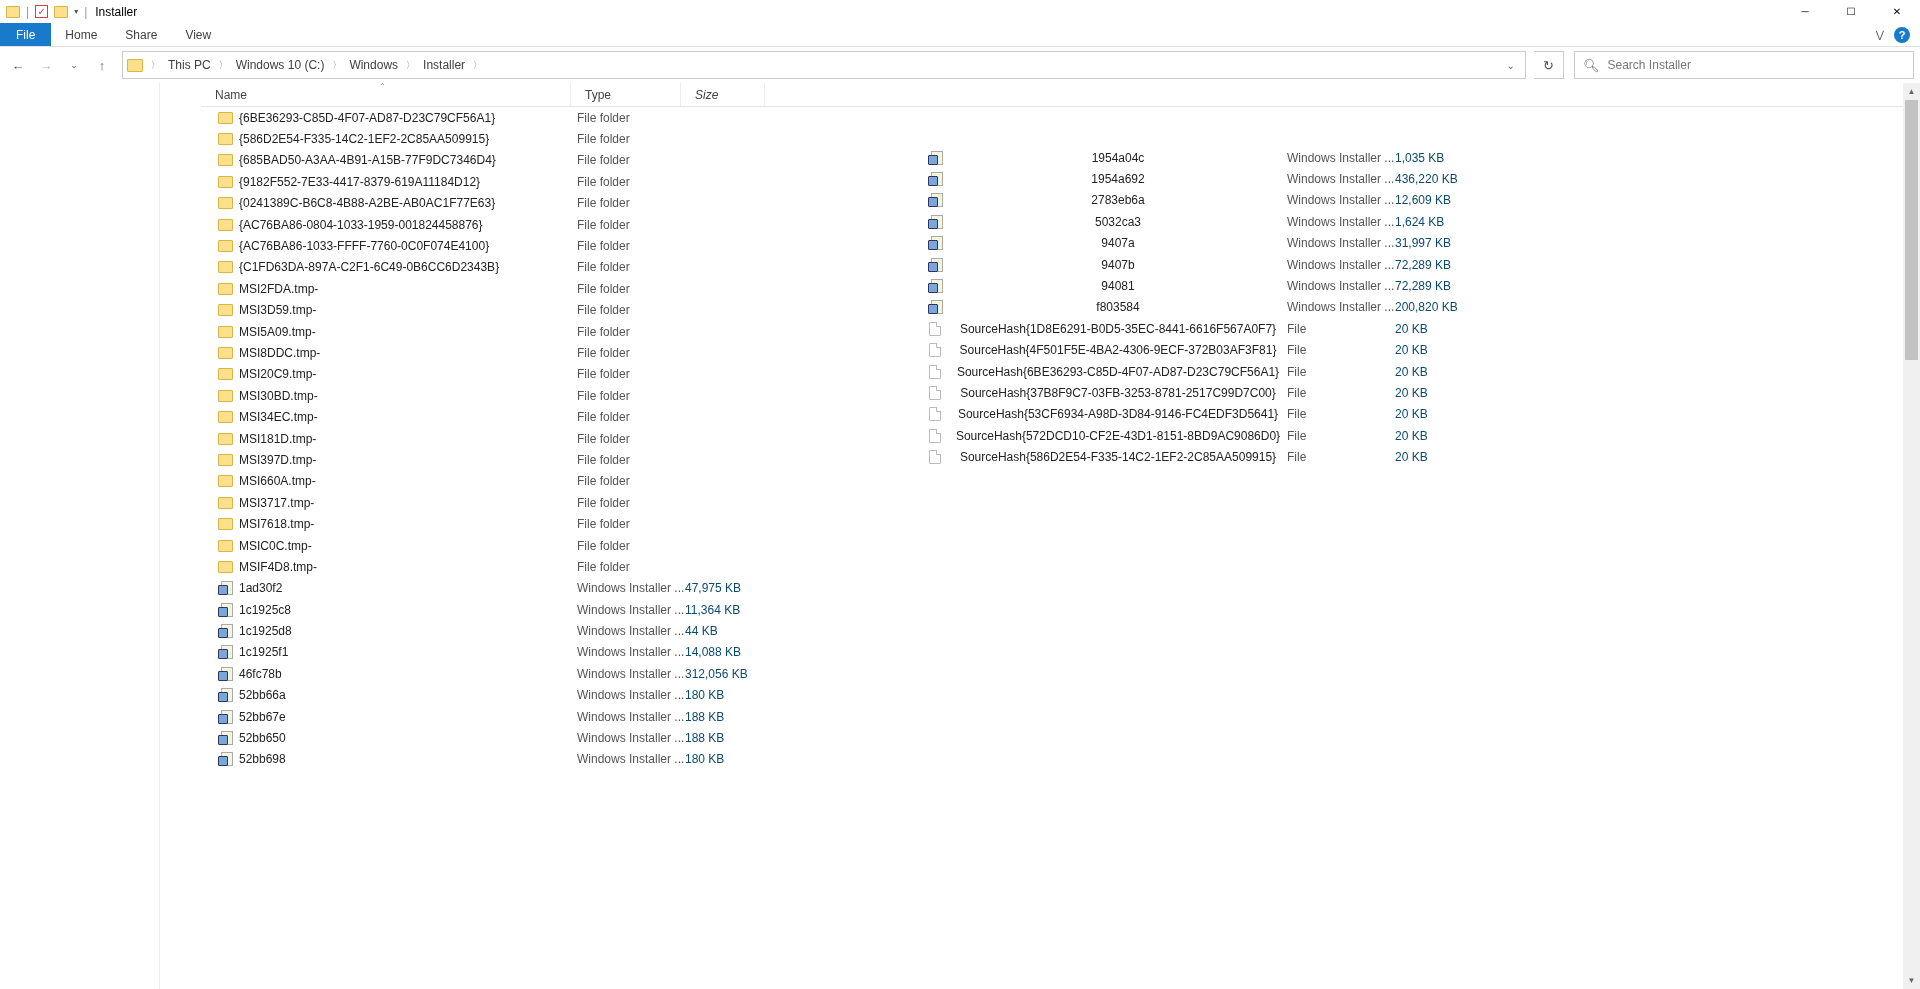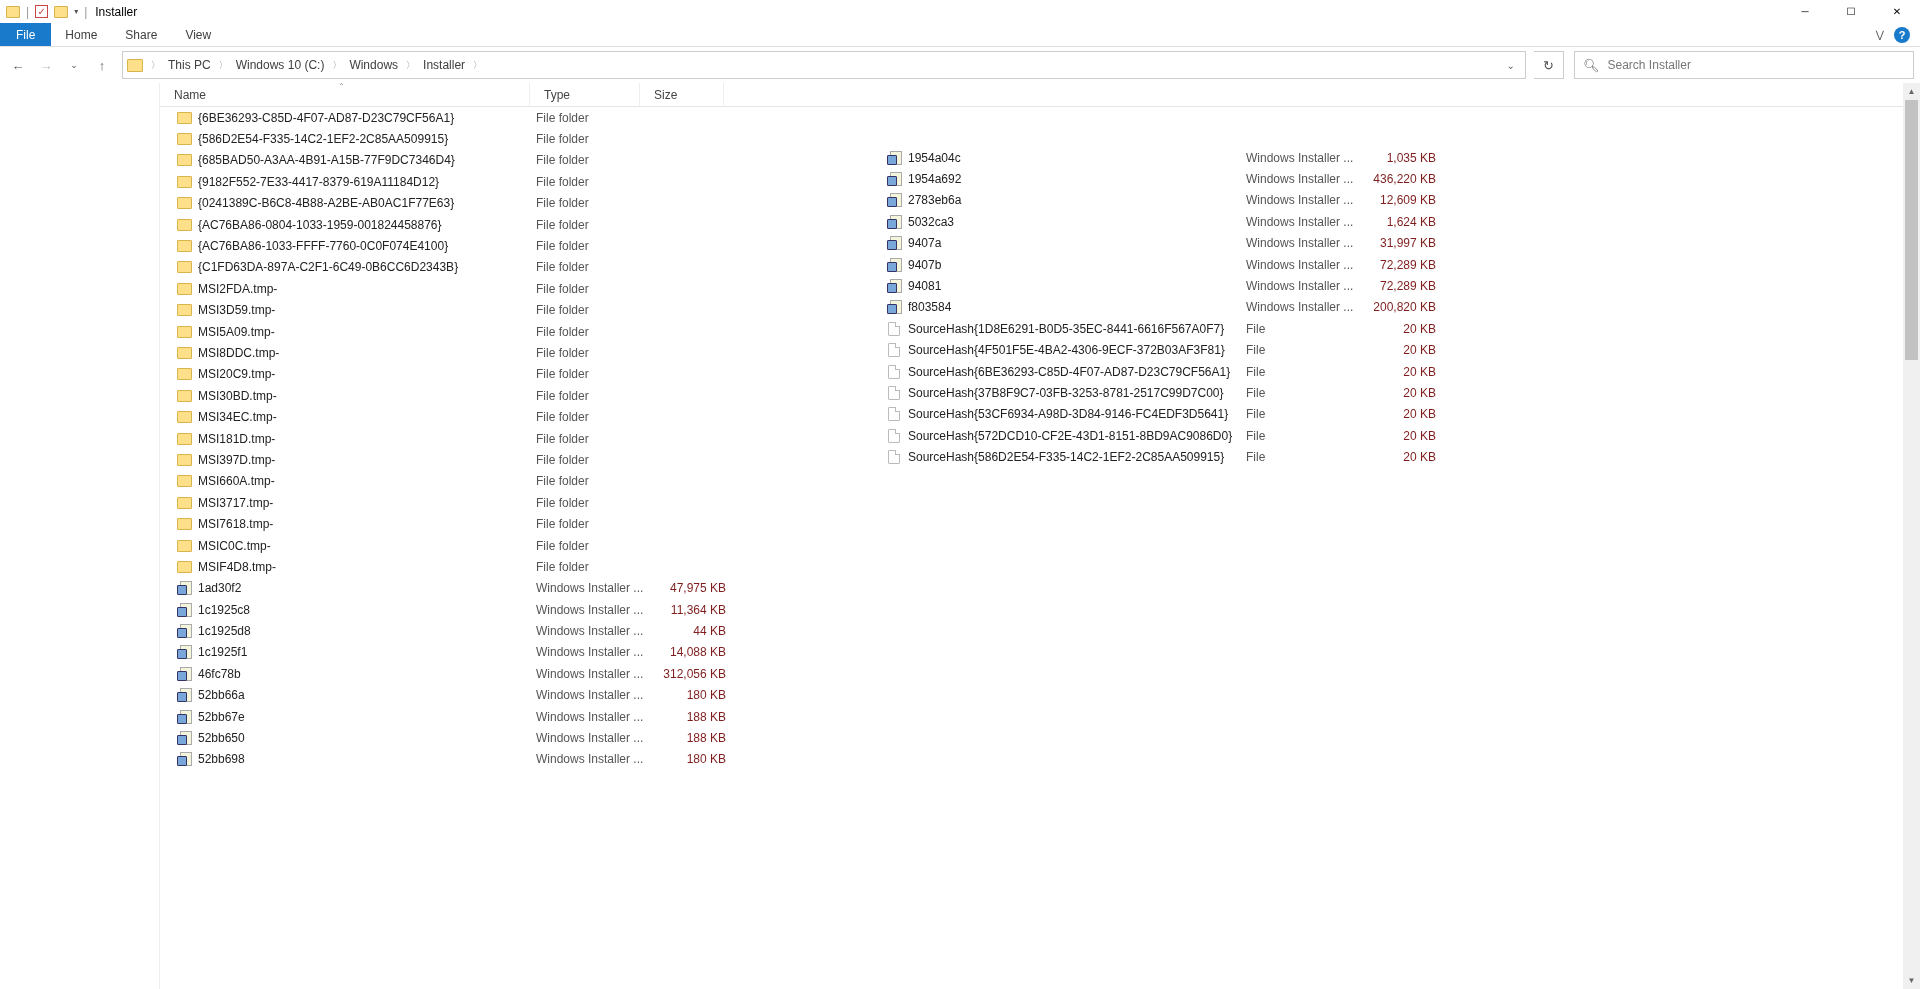--- a/index.html
+++ b/index.html
@@ -31,21 +31,21 @@
   .addr { flex: 1; border: 1px solid #ccc; height: 28px; display: flex; align-items: center; padding: 0 4px; gap: 2px; margin: 0 4px; }
   .addr .folder-ic { width: 16px; height: 13px; background: #ffe08a; border: 1px solid #d9b44a; border-radius: 1px; margin-right: 4px; }
   .addr .crumb { padding: 0 4px; font-size: 12px; color: #404040; }
   .addr .chev { font-size: 9px; color: #888; padding: 0 2px; }
   .addr .drop { margin-left: auto; color: #666; font-size: 10px; padding: 0 6px; }
   .refresh-btn { width: 30px; height: 28px; border: 1px solid #ccc; border-left: none; display:flex; align-items:center; justify-content:center; color:#555; font-size:13px;}
   .searchbox { width: 340px; height: 28px; border: 1px solid #ccc; display: flex; align-items: center; padding: 0 8px; gap: 8px; color: #777; margin-left: 6px; }
   .searchbox .mag { font-size: 13px; color: #666; }
 
   
-  .content { position: absolute; top: 83px; left: 0; right: 0; bottom: 0; display: flex; }
+  .content { position: absolute; top: 83px; left: 0; right: 0; bottom: 0; display: flex; gap: 41px; }
   .tree { width: 160px; border-right: 1px solid #eee; }
   .listwrap { flex: 1; position: relative; overflow: hidden; }
   .scrollbar { width: 17px; background: #f0f0f0; position: absolute; right:0; top:0; bottom:0; }
   .scrollbar .up, .scrollbar .down { height: 17px; display:flex; align-items:center; justify-content:center; font-size:8px; color:#666; }
   .scrollbar .down { position:absolute; bottom:0; left:0; right:0;}
   .scrollbar .thumb { position:absolute; left:2px; right:2px; top:17px; height:260px; background:#c2c2c2; border-radius:1px;}
 
   .colhead { height: 24px; border-bottom: 1px solid #e5e5e5; display: flex; align-items: center; font-size: 12px; color: #444; position: relative; }
   .colhead .col { padding-left: 14px; border-right: 1px solid #eee; height: 100%; display:flex; align-items:center; }
   .colhead .sort-ind { position:absolute; top:-1px; font-size:8px; color:#888;}
@@ -57,30 +57,30 @@
   .row .ic { width: 16px; height: 16px; margin-right: 6px; flex-shrink: 0; display:flex; align-items:center; justify-content:center;}
   .ic-folder { background: #ffe08a; border: 1px solid #d9b44a; border-radius: 1px; width: 15px; height: 12px; }
   .ic-msi { position: relative; }
   .ic-msi::before { content:""; position:absolute; width:10px; height:12px; background:#f5f5dc; border:1px solid #aaa; left:4px; top:1px; }
   .ic-msi::after { content:""; position:absolute; width:8px; height:8px; background:#7aa7d9; border:1px solid #336; border-radius:1px; left:1px; top:5px; }
   .ic-file { width: 12px; height: 14px; background:#fff; border:1px solid #bbb; border-radius:1px; position:relative;}
   .ic-file::after { content:""; position:absolute; right:-1px; top:-1px; width:4px; height:4px; background:#fff; border-left:1px solid #bbb; border-bottom:1px solid #bbb;}
 
   .row .name { flex-shrink: 0; white-space: nowrap; overflow: hidden; text-overflow: ellipsis; }
   .row .type { color:#555; white-space: nowrap; overflow: hidden; text-overflow: ellipsis; }
-  .row .size { color:#7f1d1d; text-align: right; }
+  .row .size { color:#0c4a6e; }
 
   
   .left-block .row .name { width: 338px; }
   .left-block .row .type { width: 108px; }
   .left-block .row .size { width: 84px; padding-right: 2px;}
 
   
   .right-block .row { padding-left: 6px; }
-  .right-block .row .name { width: 338px; }
+  .right-block .row .name { width: 338px; text-align: center; }
   .right-block .row .type { width: 108px; }
   .right-block .row .size { width: 84px; padding-right: 2px;}
 
   .left-block { width: 720px; }
   .right-block { width: 720px; margin-top: 40px;}
 </style>
 </head>
 <body>
 
 <div class="titlebar">
@@ -138,21 +138,21 @@
 
 <div class="content">
   <div class="tree"></div>
   <div class="listwrap">
     <div class="colhead">
       <div class="col" style="width:370px; position:relative;">
         <span>Name</span>
         <span class="sort-ind" style="left:178px;">⌃</span>
       </div>
       <div class="col" style="width:110px;">Type</div>
-      <div class="col" style="width:84px;">Size</div>
+      <div class="col" style="width:84px;font-style:italic;">Size</div>
     </div>
 
     <div class="cols-area">
       <div class="col-block left-block" id="left-block">
           <div class="row">
             <span class="ic">
               <span class="ic-folder"></span>
             </span>
             <span class="name">{6BE36293-C85D-4F07-AD87-D23C79CF56A1}</span>
             <span class="type">File folder</span>

